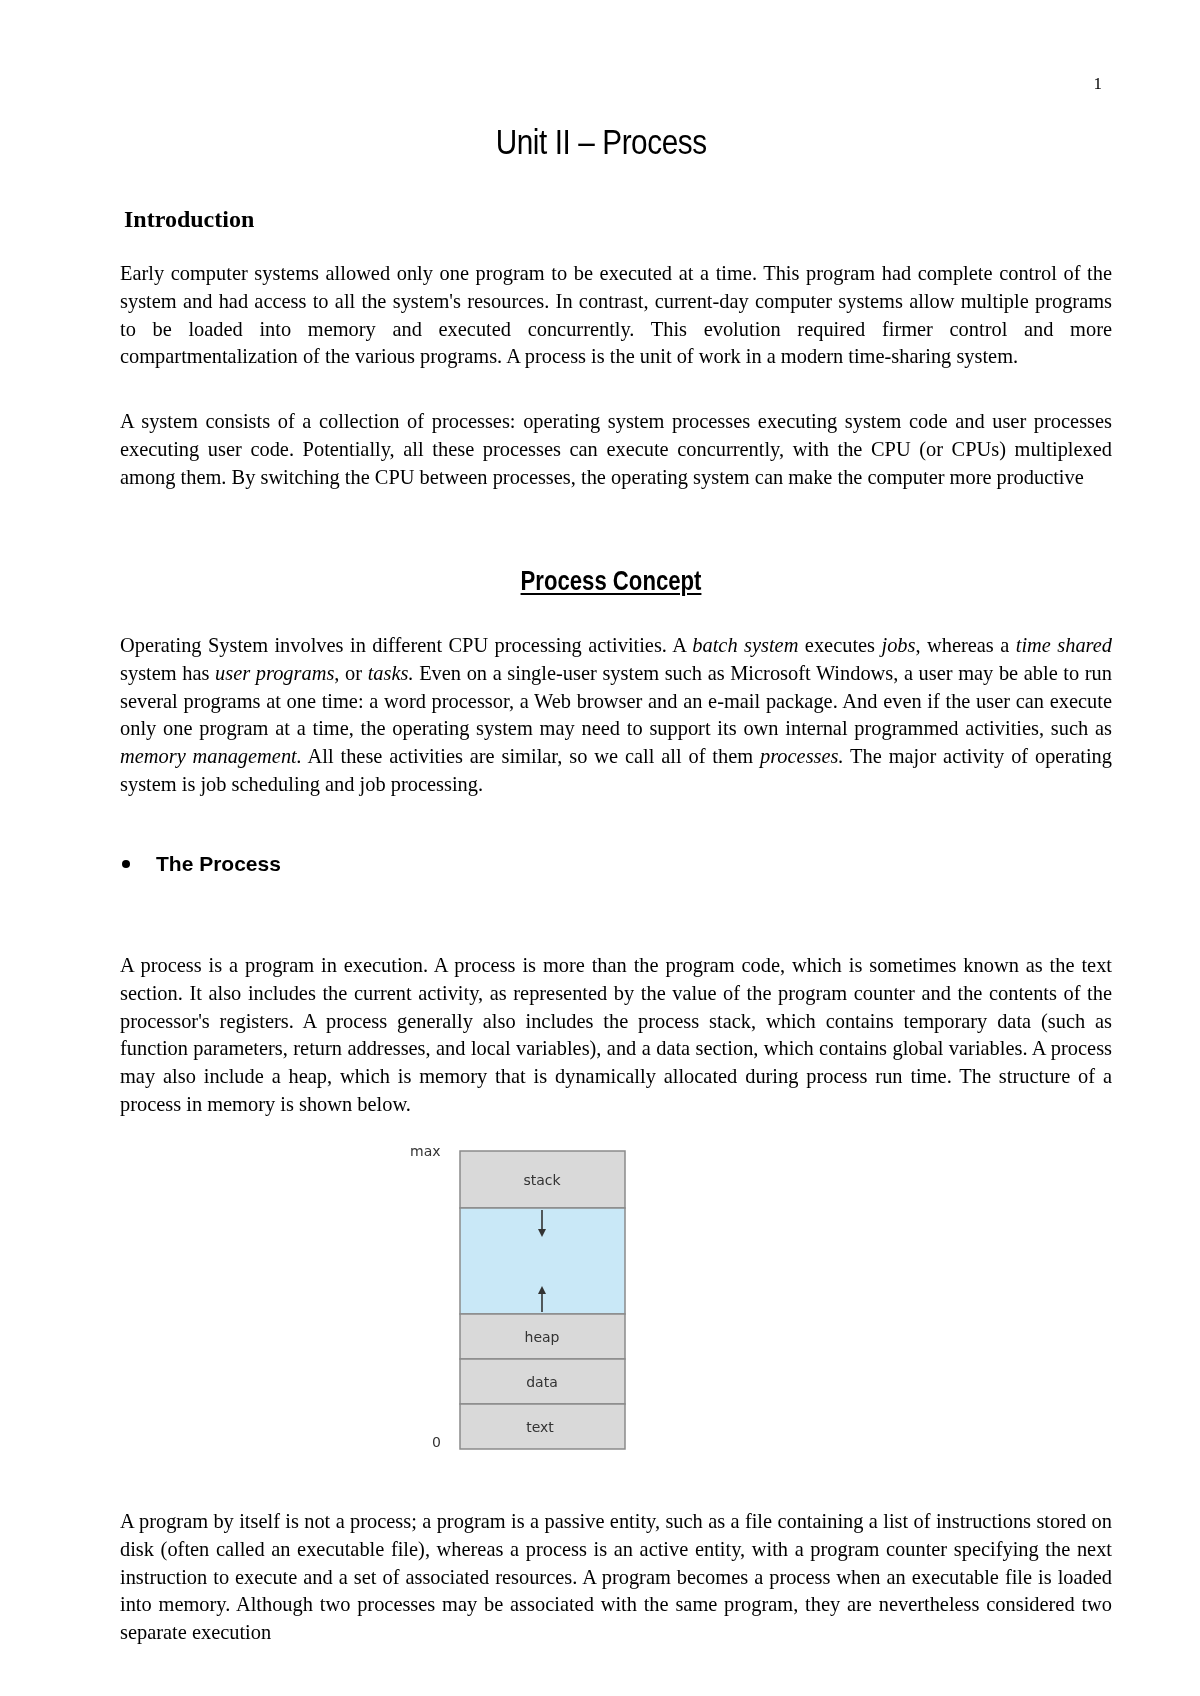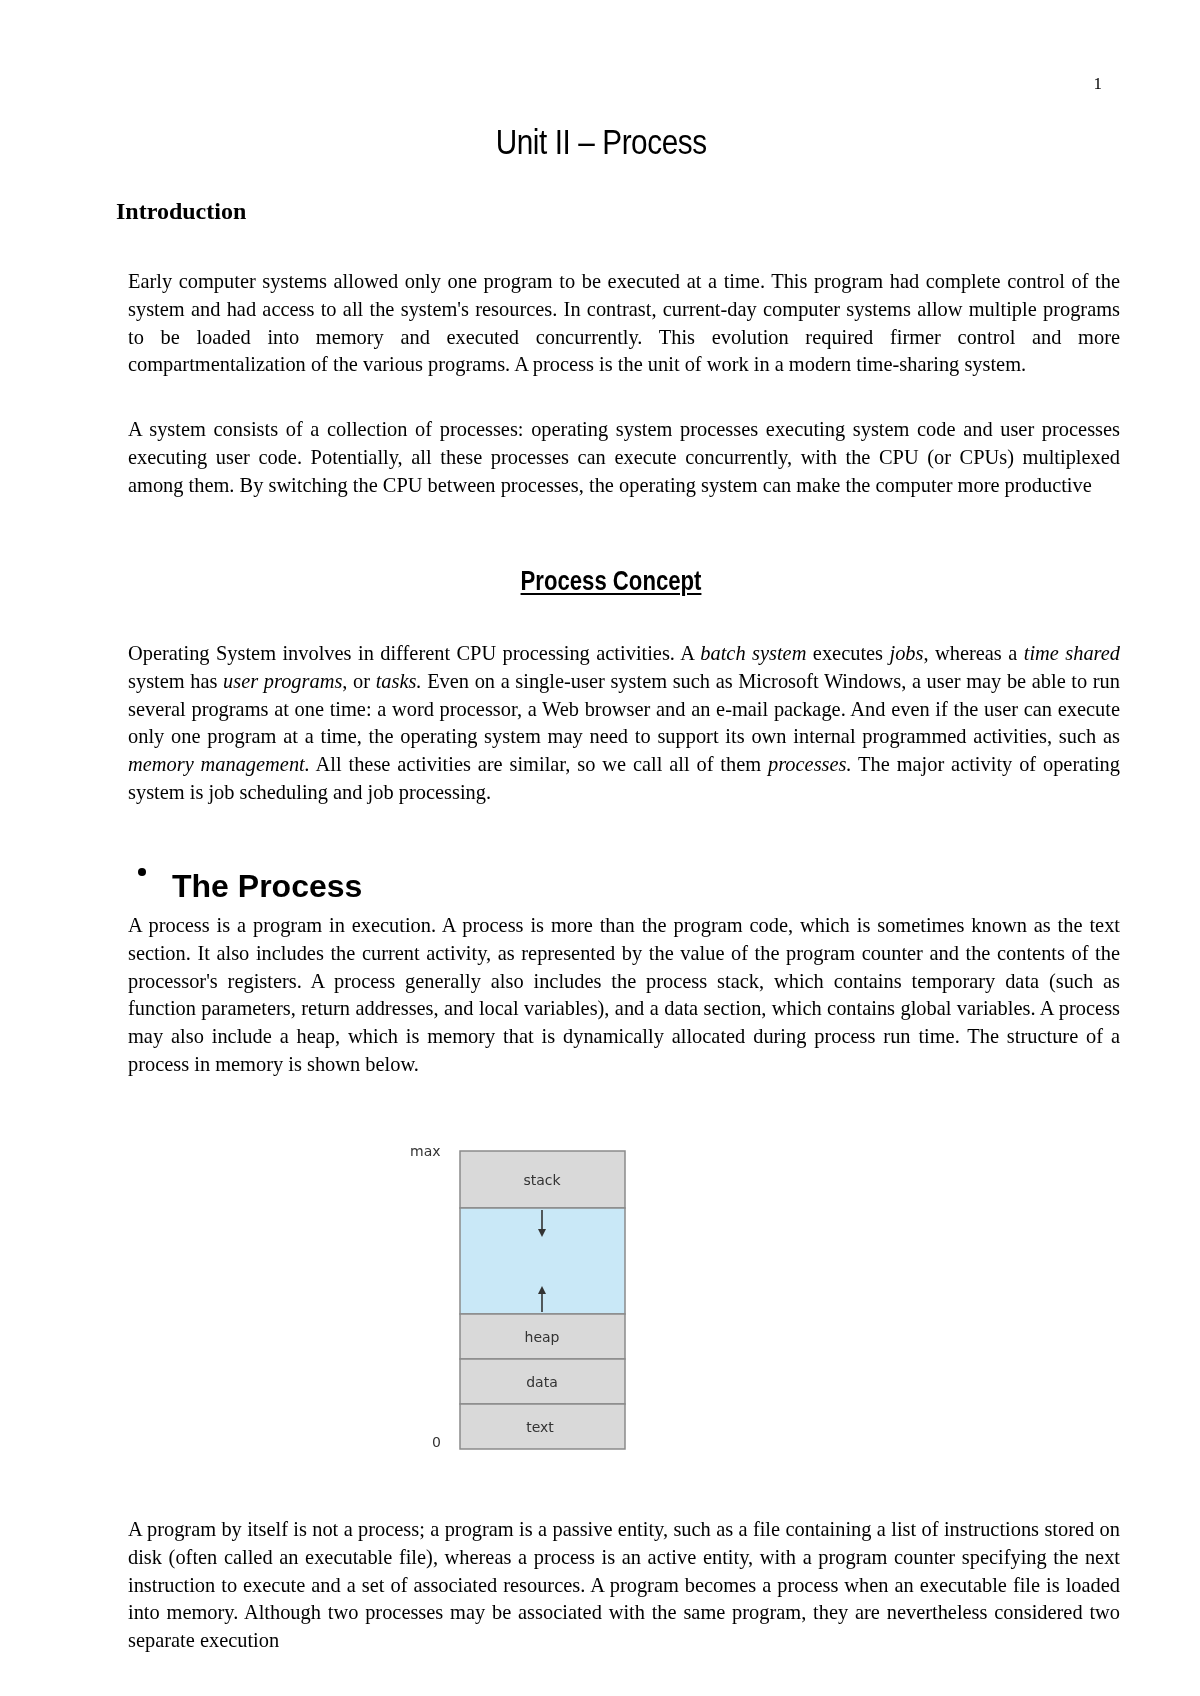--- a/index.html
+++ b/index.html
@@ -8,44 +8,44 @@
     position: absolute; top: 74px; right: 98px;
     font-family: "Liberation Serif", serif; font-size: 17px;
   }
   .title {
     position: absolute; top: 122px; left: 0; width: 1200px; text-align: center;
     font-family: "Liberation Sans", sans-serif; font-size: 35px; font-weight: normal;
     transform: scaleX(0.85); transform-origin: 608px 0; letter-spacing: -0.5px;
     margin: 0;
   }
   .h-intro {
-    position: absolute; top: 198px; left: 116px; margin: 0;
+    position: absolute; top: 198px; left: 116px; margin: 8px;
     font-family: "Liberation Serif", serif; font-weight: bold; font-size: 24px;
   }
   .para {
-    position: absolute; left: 116px; width: 992px; margin: 12px;
+    position: absolute; left: 116px; width: 992px; margin: 4px;
     font-family: "Liberation Serif", serif; font-size: 20.4px; line-height: 27.8px;
     text-align: justify;
   }
   .p1 { top: 256px; }
   .p2 { top: 404px; }
   .h-concept {
     position: absolute; top: 566px; left: 0; width: 1222px; text-align: center; margin: 0;
     font-family: "Liberation Sans", sans-serif; font-weight: bold; font-size: 27px;
     text-decoration: underline; text-decoration-thickness: 2px; text-underline-offset: 3px;
     transform: scaleX(0.82); transform-origin: 611px 0;
   }
   .p3 { top: 628px; font-family: Liberation Serif, serif; }
   .h-process {
-    position: absolute; top: 852px; left: 122px; margin: 16px;
-    font-family: "Liberation Sans", sans-serif; font-weight: bold; font-size: 32px;
-    display: flex; align-items: flex-start;
+    position: absolute; top: 852px; left: 122px; margin: 0;
+    font-family: "Liberation Sans", sans-serif; font-weight: bold; font-size: 21px;
+    display: flex; align-items: center;
   }
   .h-process .bullet { display: inline-block; width: 8px; height: 8px; border-radius: 50%; background: #000; margin-right: 26px; }
-  .p4 { top: 900px; }
+  .p4 { top: 948px; }
   .p5 { top: 1504px; }
   .diagram { position: absolute; left: 400px; top: 1136px; width: 240px; height: 320px; }
   .diagram text { font-family: "DejaVu Sans", sans-serif; font-size: 14px; fill: #333; }
 </style>
 </head>
 <body>
 
 <div class="page-number">1</div>
 <h1 class="title">Unit II – Process</h1>
 

